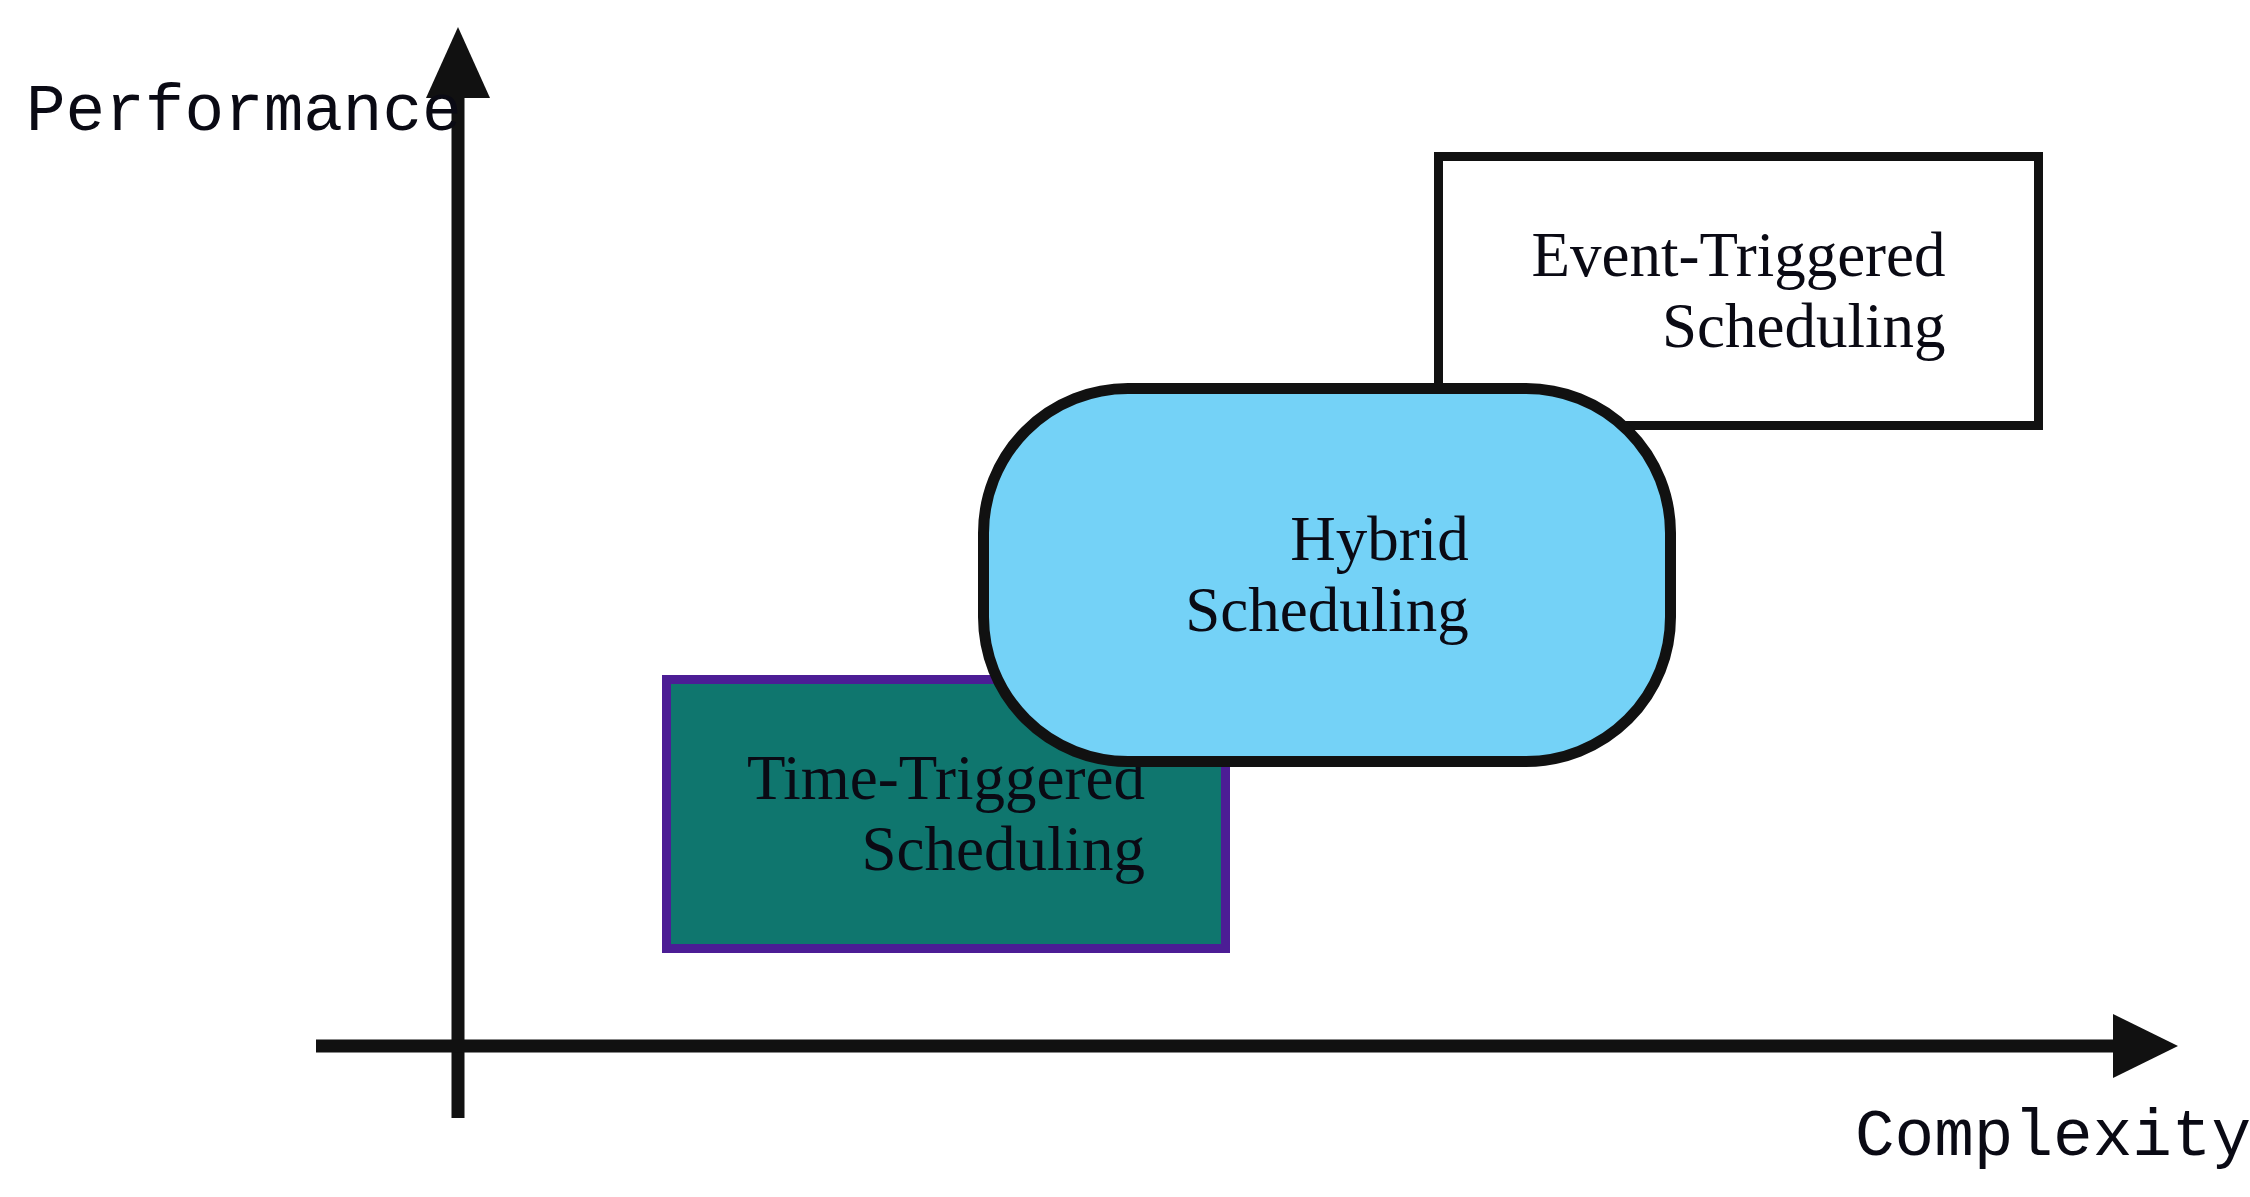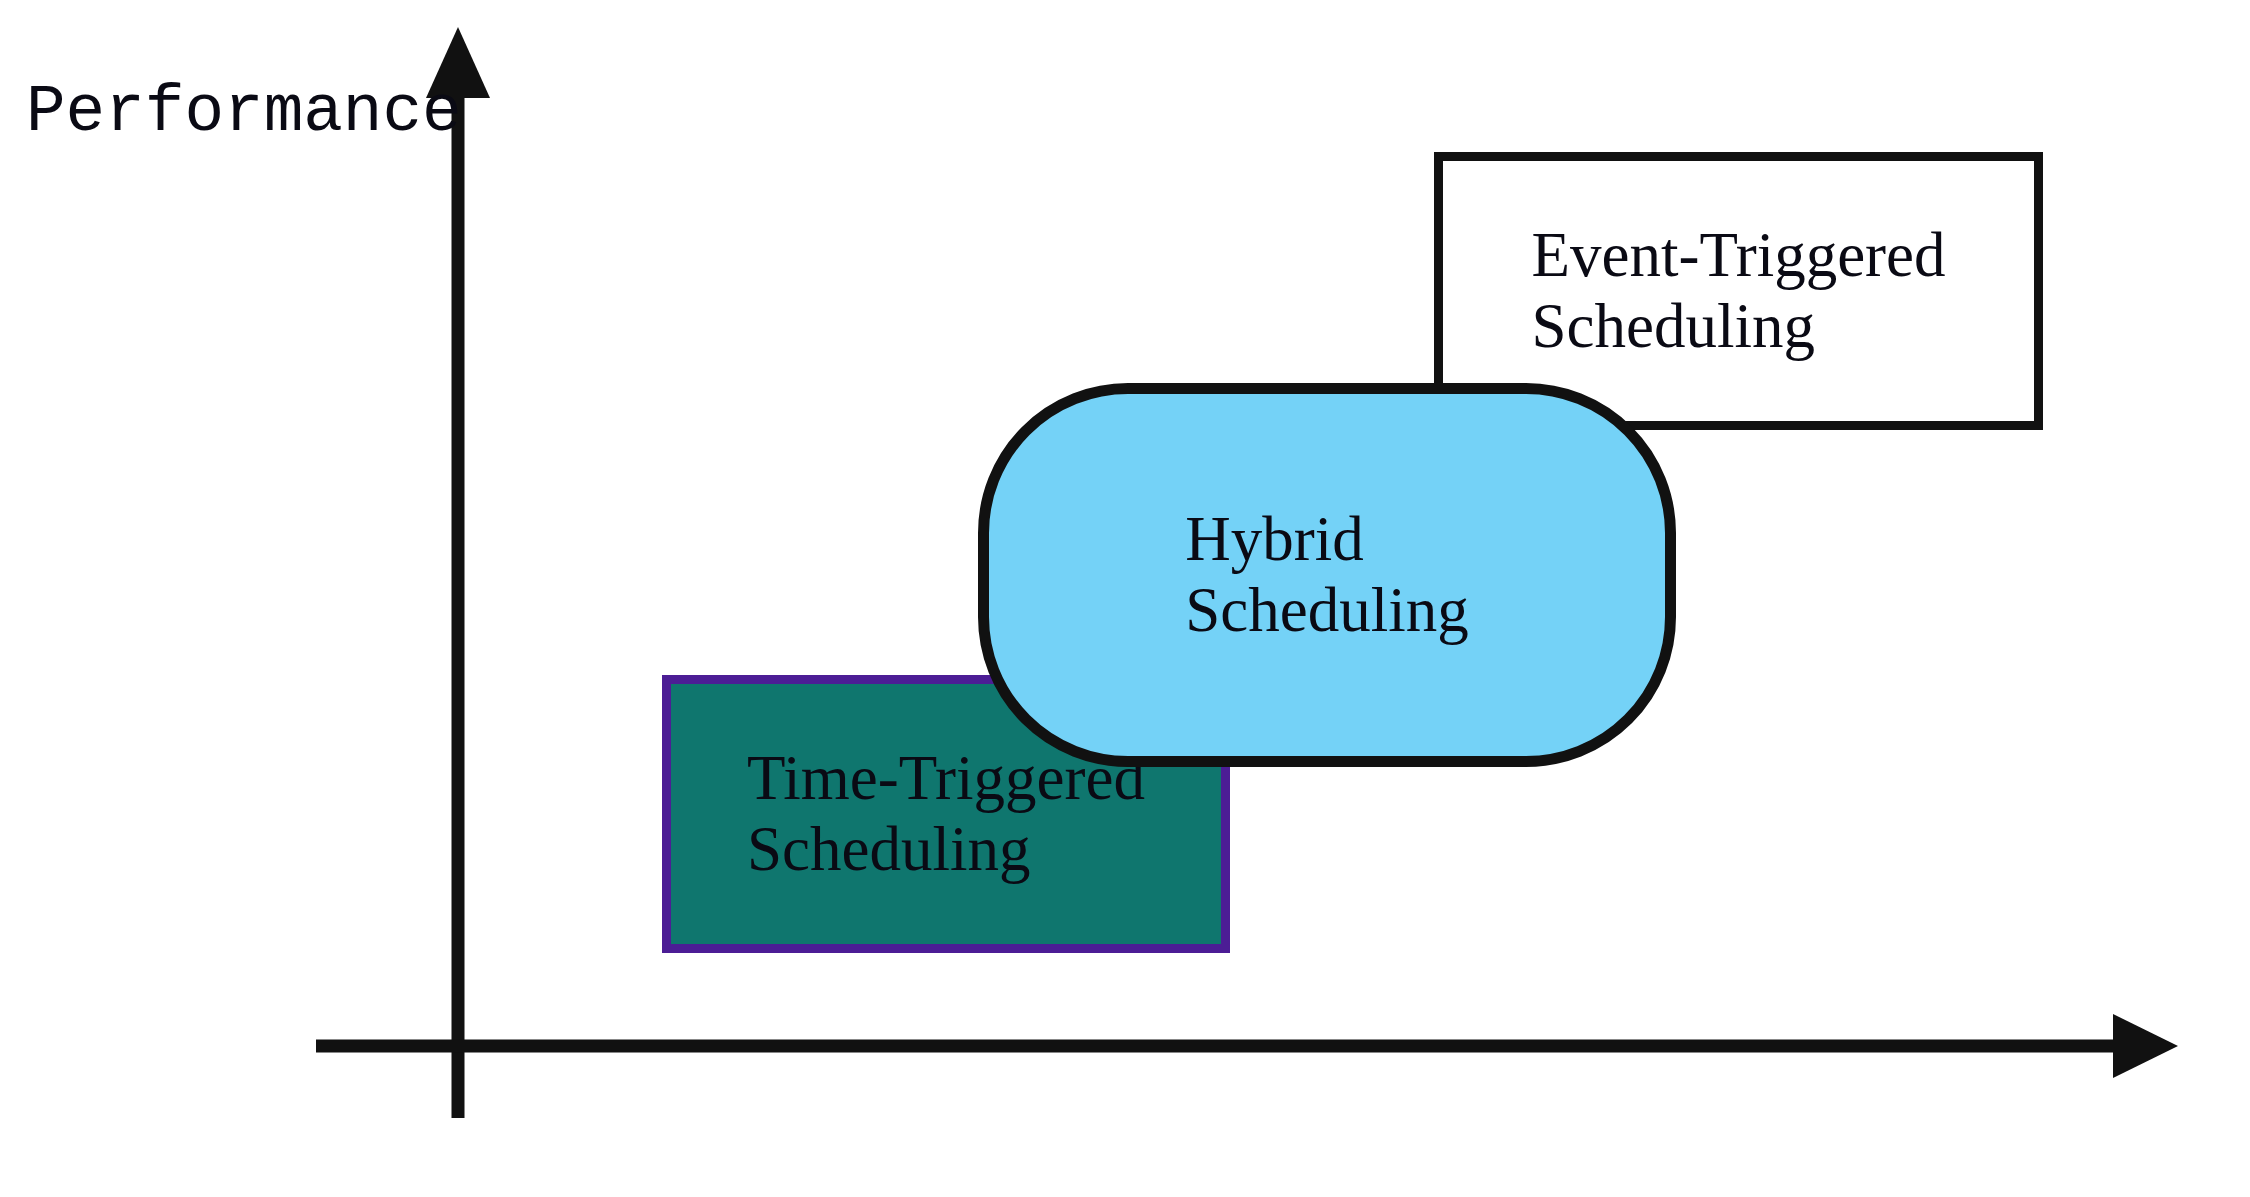--- a/index.html
+++ b/index.html
@@ -37,21 +37,21 @@
   #label-complexity {
     left: 1855px;
     top: 1105px;
   }
   .node-box {
     position: absolute;
     box-sizing: border-box;
     display: flex;
     align-items: center;
     justify-content: center;
-    text-align: left;
+    text-align: right;
     color: #0a0a14;
     font-family: "Liberation Serif", "DejaVu Serif", serif;
     font-size: 63px;
     line-height: 1.12;
   }
   #node-event {
     left: 1434px;
     top: 152px;
     width: 609px;
     height: 278px;
@@ -95,20 +95,21 @@
 
     <polygon points="458,27 490,98 426,98" fill="#111111"></polygon>
 
     <line x1="316" y1="1046" x2="2140" y2="1046" stroke="#111111" stroke-width="13"></line>
 
     <polygon points="2178,1046 2113,1078 2113,1014" fill="#111111"></polygon>
   </svg>
 
   <div class="axis-label" id="label-performance">Performance</div>
 
+  <div class="axis-label" id="label-complexity">Complexity</div>
 
   <div class="node-box" id="node-event">
     <span class="node-label">
       <span>Event-Triggered</span><br>
       <span>Scheduling</span>
     </span>
   </div>
 
   <div class="node-box" id="node-time">
     <span class="node-label">

